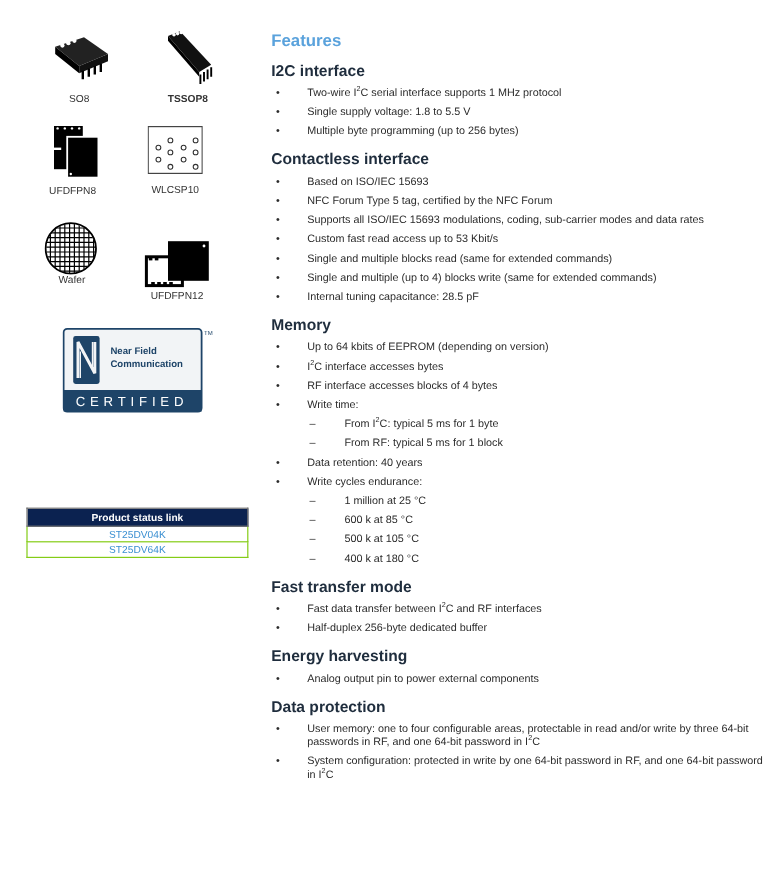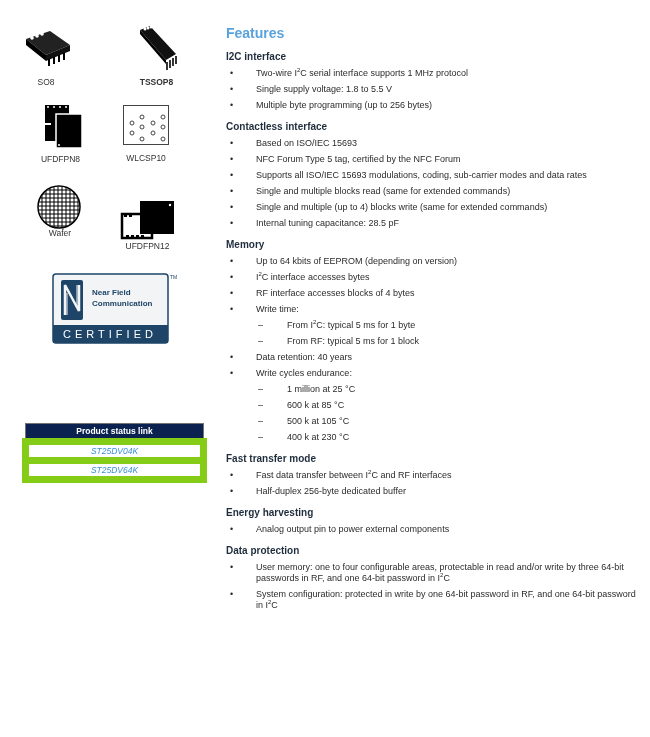--- a/index.html
+++ b/index.html
@@ -4,35 +4,35 @@
 <style>
   html, body { margin: 0; padding: 0; background: #ffffff; }
   body { width: 650px; height: 737px; position: relative; overflow: hidden;
          font-family: "Liberation Sans", sans-serif; color: #1a1a1a; }
   .pkg { position: absolute; text-align: center; }
   .pkg .lbl { font-size: 8.5px; color: #333; position: absolute; left: 0; right: 0; }
   .pkg svg { position: absolute; }
   #nfc { position: absolute; left: 52px; top: 273px; width: 118px; height: 71px; }
   .tbl { position: absolute; left: 22px; top: 423px; width: 185px; border-collapse: collapse; font-size: 8.5px; }
   .tbl th { background: #0b2250; color: #fff; font-weight: bold; height: 14px; padding: 0; border: 1px solid #737373; }
-  .tbl td { color: #3b8fd1; text-align: center; height: 12px; padding: 0; border: 7px solid #84cc16; font-style: italic; }
+  .tbl td { color: #3b8fd1; text-align: center; height: 12px; padding: 0; border: 1px solid #84cc16; }
   #right { position: absolute; left: 226px; top: 25px; width: 410px; }
   .title { color: #5aa2dc; font-weight: bold; font-size: 14px; margin: 0 0 10px 0; height: 16px; }
-  .sec { font-weight: bold; font-size: 10px; color: #1f2d3d; margin: 0 0 6px 0; }
+  .sec { font-weight: bold; font-size: 13px; color: #1f2d3d; margin: 0 0 6px 0; }
   ul { list-style: none; margin: 0 0 10px 0; padding: 0; }
   li { font-size: 9px; line-height: 11px; margin-bottom: 5px; position: relative; padding-left: 30px; color: #2b2b2b; }
   li::before { content: "•"; position: absolute; left: 4px; top: 0; }
   li.sub { padding-left: 61px; }
   li.sub::before { content: "–"; left: 32px; }
   sup { font-size: 6px; line-height: 0; }
 </style>
 </head>
 <body>
 
-<div class="pkg" style="left:16px;top:25px;width:60px;height:60px;">
+<div class="pkg" style="left:36px;top:25px;width:60px;height:60px;">
   <svg width="52" height="40" viewBox="0 0 52 40" style="left:6px;top:4px;">
     <polygon points="4,10 28,2 48,16 24,26" fill="#222"></polygon>
     <polygon points="4,10 24,26 24,32 4,16" fill="#000"></polygon>
     <polygon points="24,26 48,16 48,22 24,32" fill="#111"></polygon>
     <circle cx="10" cy="9" r="1.8" fill="#fff"></circle>
       <circle cx="15" cy="7" r="1.8" fill="#fff"></circle>
       <circle cx="20" cy="5" r="1.8" fill="#fff"></circle>
     <g stroke="#000" stroke-width="2" fill="none">
       <path d="M27,30 v7"></path>
         <path d="M32,28 v7"></path>
@@ -163,38 +163,39 @@
       <ul>
         <li>Two-wire I<sup>2</sup>C serial interface supports 1 MHz protocol</li>
         <li>Single supply voltage: 1.8 to 5.5 V</li>
         <li>Multiple byte programming (up to 256 bytes)</li>
       </ul>
       <div class="sec">Contactless interface</div>
       <ul>
         <li>Based on ISO/IEC 15693</li>
         <li>NFC Forum Type 5 tag, certified by the NFC Forum</li>
         <li>Supports all ISO/IEC 15693 modulations, coding, sub-carrier modes and data rates</li>
+        <li>Custom fast read access up to 53 Kbit/s</li>
         <li>Single and multiple blocks read (same for extended commands)</li>
         <li>Single and multiple (up to 4) blocks write (same for extended commands)</li>
         <li>Internal tuning capacitance: 28.5 pF</li>
       </ul>
       <div class="sec">Memory</div>
       <ul>
         <li>Up to 64 kbits of EEPROM (depending on version)</li>
         <li>I<sup>2</sup>C interface accesses bytes</li>
         <li>RF interface accesses blocks of 4 bytes</li>
         <li>Write time:</li>
         <li class="sub">From I<sup>2</sup>C: typical 5 ms for 1 byte</li>
         <li class="sub">From RF: typical 5 ms for 1 block</li>
         <li>Data retention: 40 years</li>
         <li>Write cycles endurance:</li>
         <li class="sub">1 million at 25 °C</li>
         <li class="sub">600 k at 85 °C</li>
         <li class="sub">500 k at 105 °C</li>
-        <li class="sub">400 k at 230 °C</li>
+        <li class="sub">400 k at 180 °C</li>
       </ul>
       <div class="sec">Fast transfer mode</div>
       <ul>
         <li>Fast data transfer between I<sup>2</sup>C and RF interfaces</li>
         <li>Half-duplex 256-byte dedicated buffer</li>
       </ul>
       <div class="sec">Energy harvesting</div>
       <ul>
         <li>Analog output pin to power external components</li>
       </ul>

